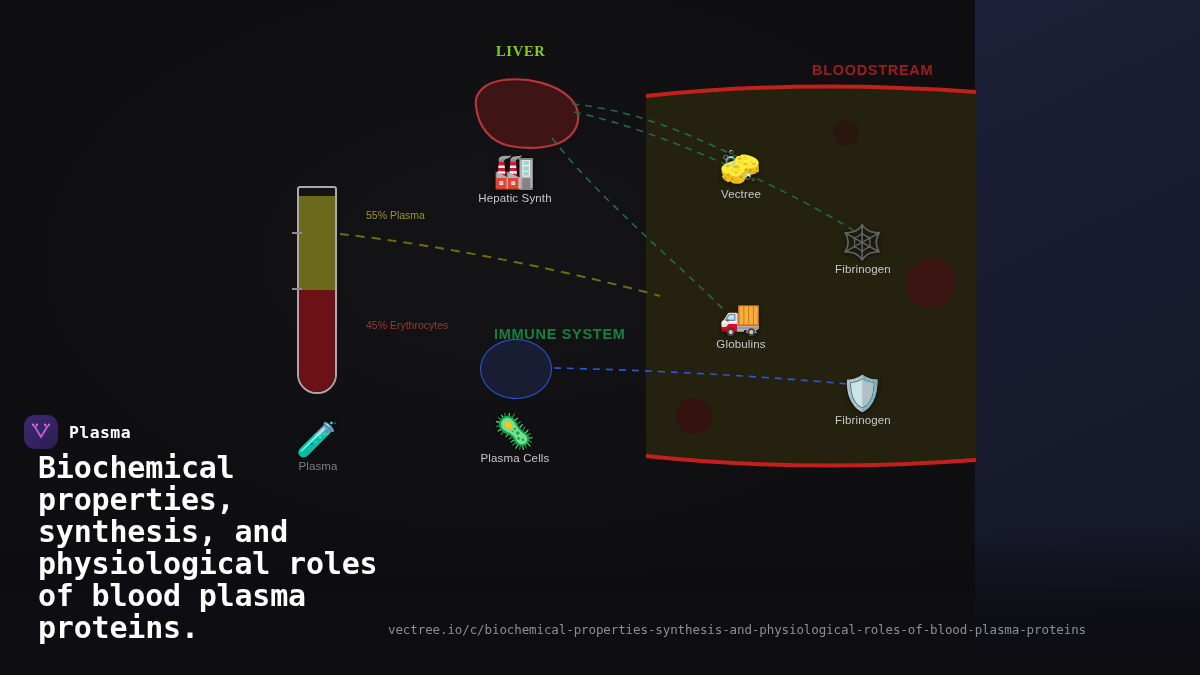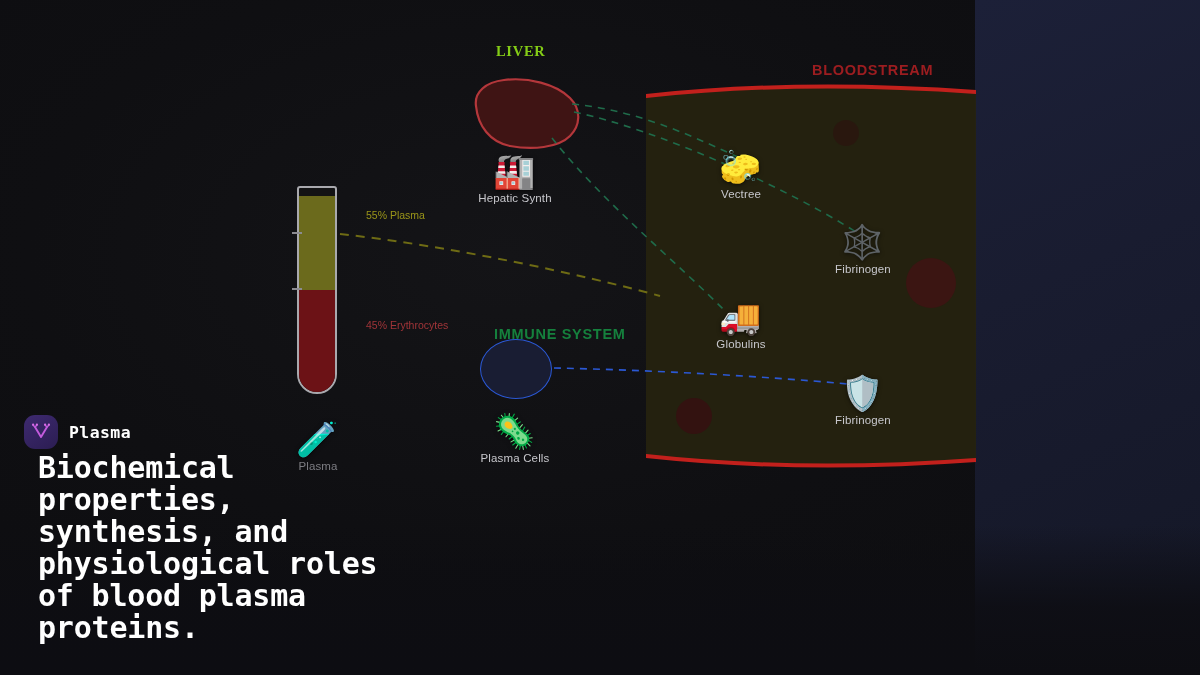--- a/index.html
+++ b/index.html
@@ -325,14 +325,15 @@
         <circle cx="3.1" cy="3.7" r="1.15" fill="#d86de8"></circle>
         <circle cx="6.9" cy="3.7" r="1.15" fill="#d86de8"></circle>
         <circle cx="15.1" cy="3.7" r="1.15" fill="#d86de8"></circle>
         <circle cx="18.9" cy="3.7" r="1.15" fill="#d86de8"></circle>
       </svg>
     </div>
     <div class="brand-name">Plasma</div>
   </div>
 
   <div class="headline">Biochemical properties, synthesis, and physiological roles of blood plasma proteins.</div>
+  <div class="url">vectree.io/c/biochemical-properties-synthesis-and-physiological-roles-of-blood-plasma-proteins</div>
 
 </div>
 
 </body></html>

